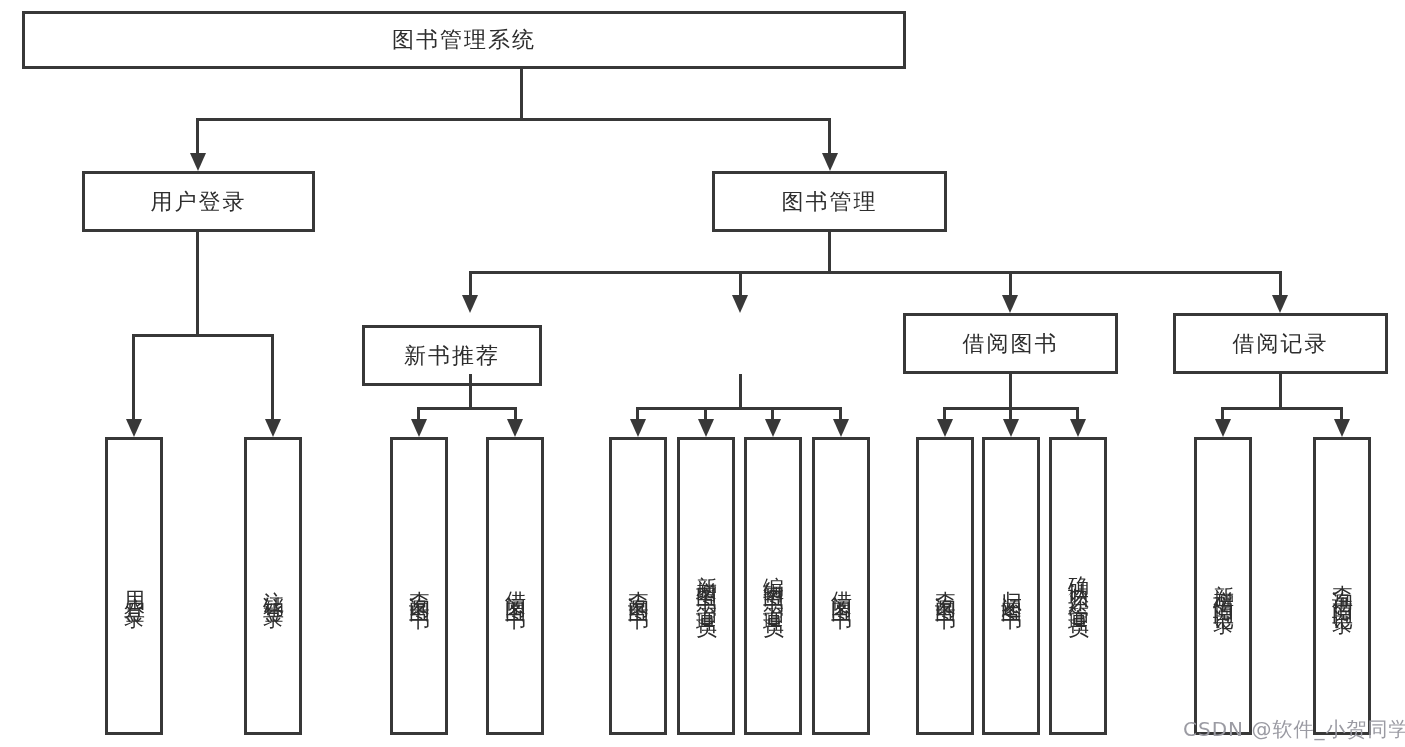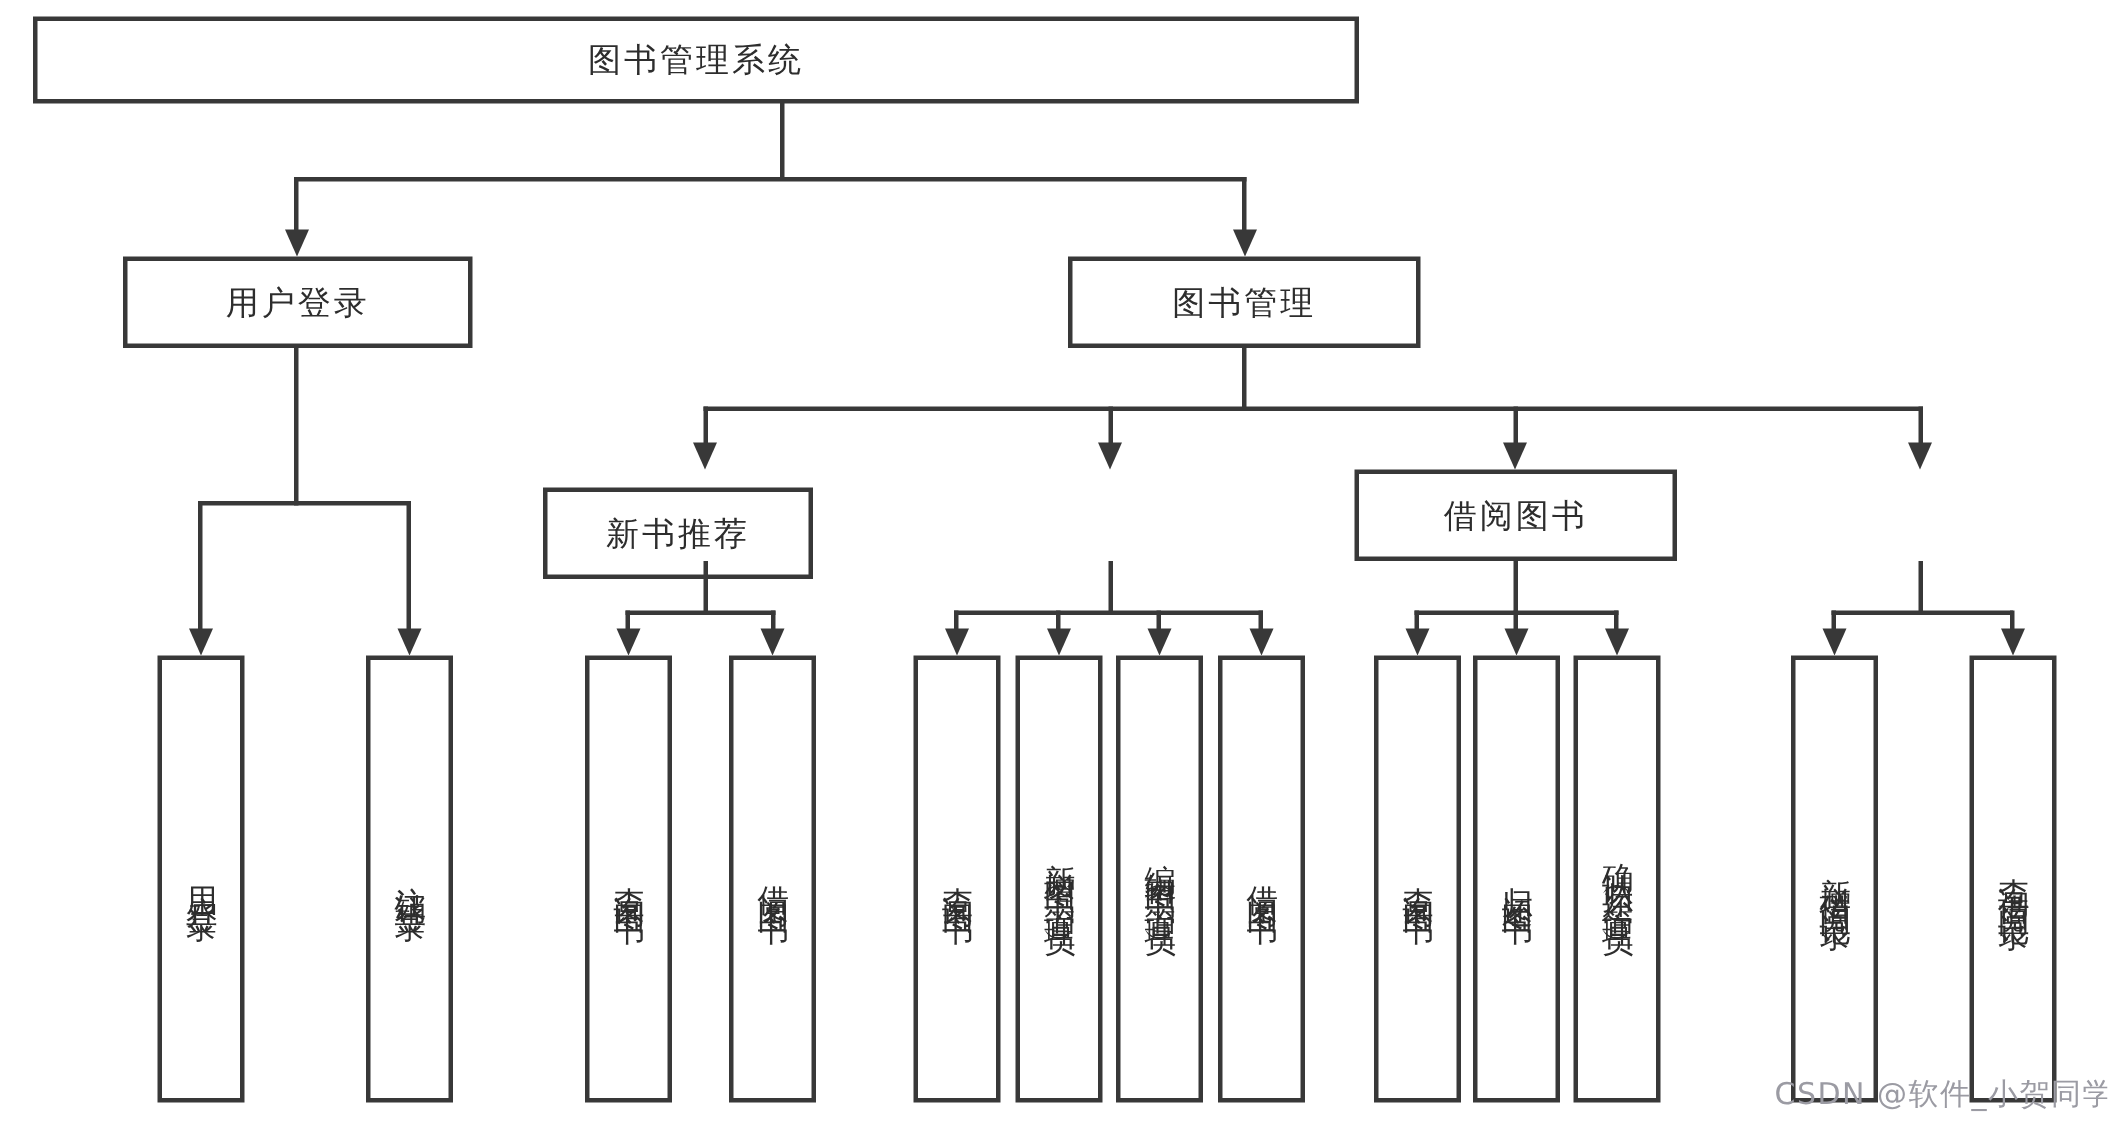--- a/index.html
+++ b/index.html
@@ -92,20 +92,21 @@
   <div class="arrow" style="left:462px; top:295px;"></div>
   <div class="v" style="left:739px; top:271px; height:26px;"></div>
   <div class="arrow" style="left:732px; top:295px;"></div>
   <div class="v" style="left:1009px; top:271px; height:26px;"></div>
   <div class="arrow" style="left:1002px; top:295px;"></div>
   <div class="v" style="left:1279px; top:271px; height:26px;"></div>
   <div class="arrow" style="left:1272px; top:295px;"></div>
 
   <div class="box" style="left:362px; top:313px; width:180px; height:61px;margin-top:12px;">新书推荐</div>
   <div class="box" style="left:903px; top:313px; width:215px; height:61px;">借阅图书</div>
+  <div class="box" style="left:1173px; top:313px; width:215px; height:61px;">借阅记录</div>
 
   <div class="v" style="left:469px; top:374px; height:36px;"></div>
   <div class="h" style="left:417px; top:407px; width:100px;"></div>
   <div class="v" style="left:417px; top:407px; height:14px;"></div>
   <div class="arrow" style="left:411px; top:419px;"></div>
   <div class="v" style="left:514px; top:407px; height:14px;"></div>
   <div class="arrow" style="left:507px; top:419px;"></div>
 
   <div class="v" style="left:739px; top:374px; height:36px;"></div>
   <div class="h" style="left:636px; top:407px; width:206px;"></div>

